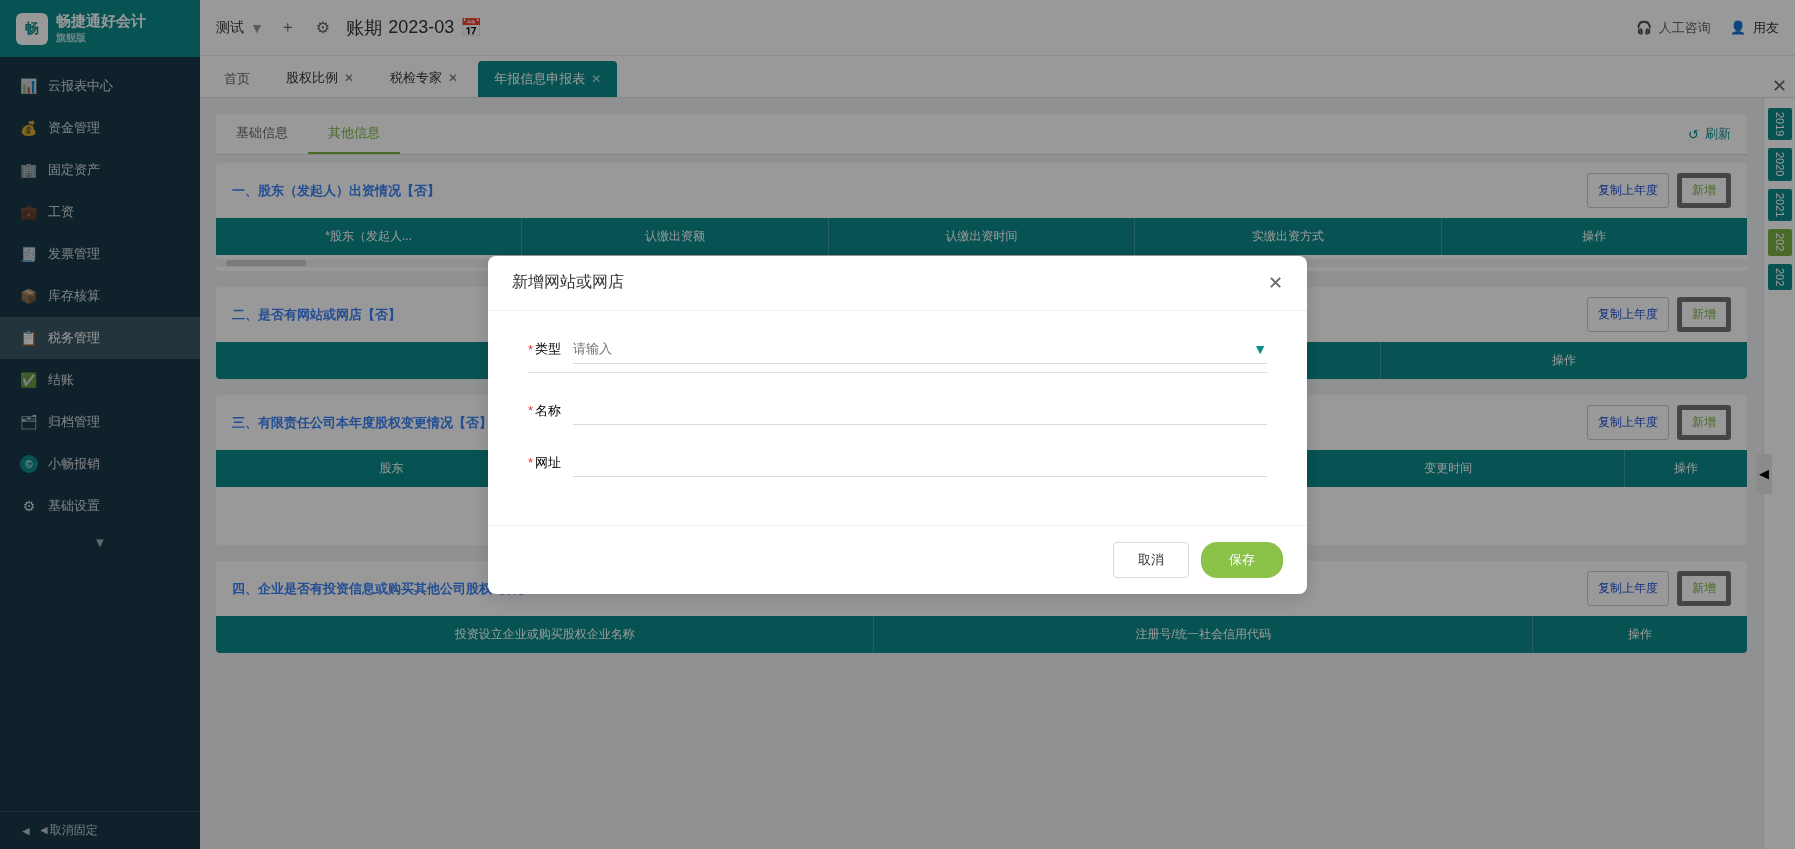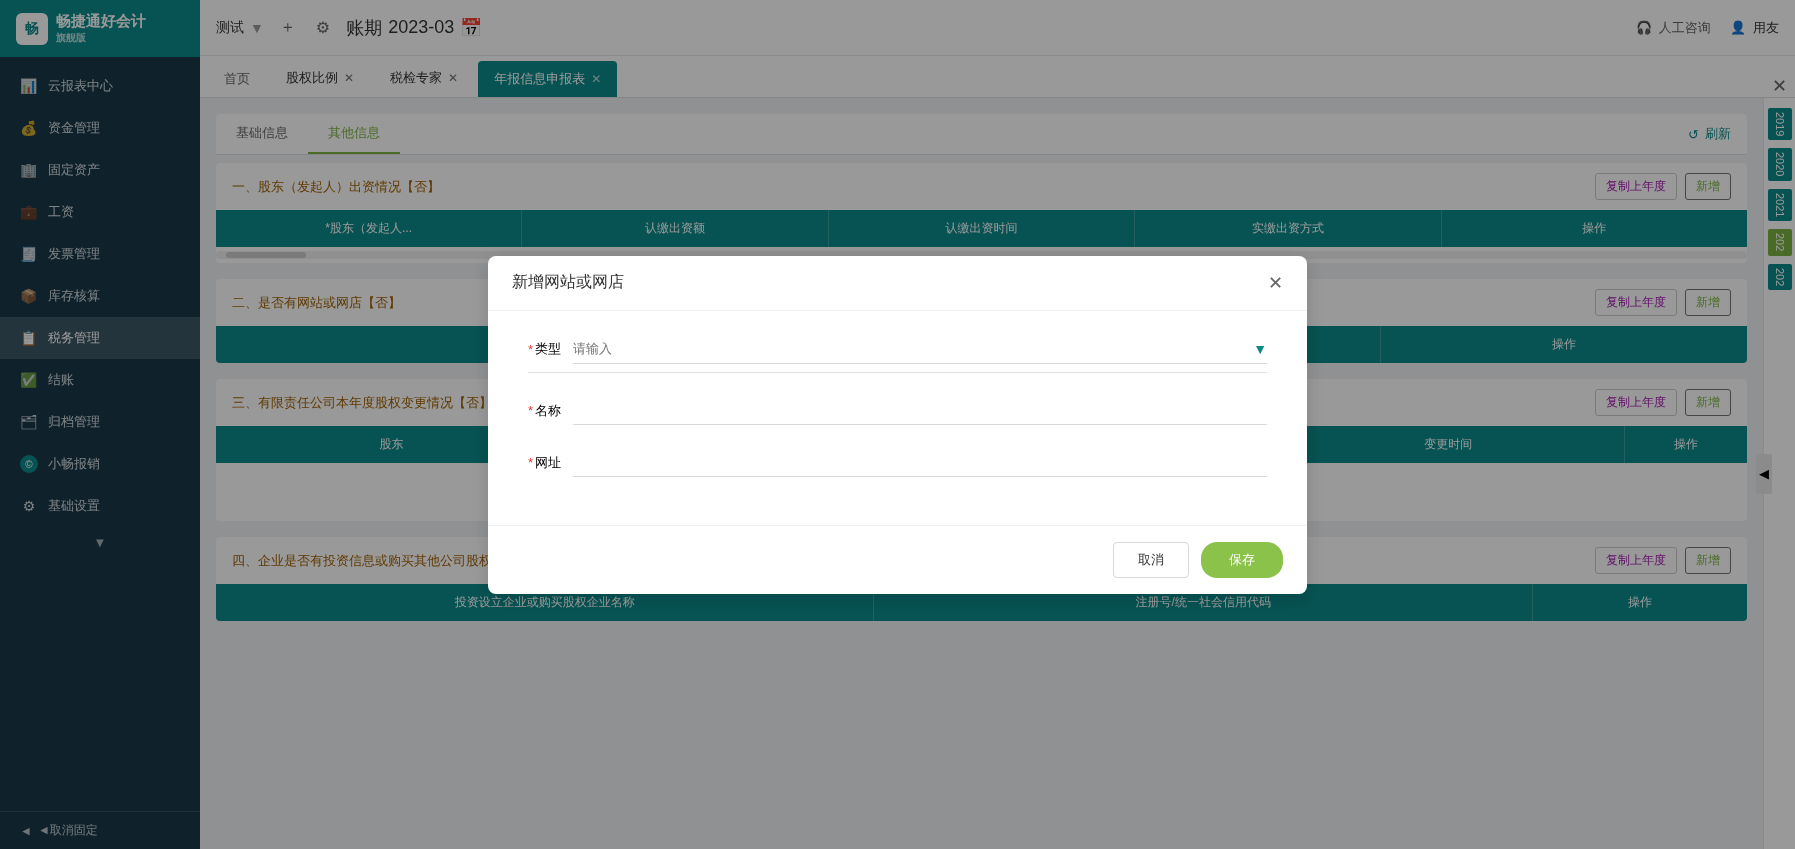--- a/index.html
+++ b/index.html
@@ -43,24 +43,24 @@
 
     
     .page-content { flex: 1; overflow: hidden; background: #f0f2f5; display: flex; }
     .content-area { flex: 1; overflow-y: auto; padding: 16px; }
     .sub-tab { padding: 10px 20px; font-size: 13px; color: #666; cursor: pointer; border-bottom: 2px solid transparent; }
     .sub-tab.active { color: #7cb342; border-bottom-color: #7cb342; }
 
     
     .section { background: white; margin-bottom: 16px; border-radius: 4px; overflow: hidden; }
     .section-header { display: flex; align-items: center; justify-content: space-between; padding: 10px 16px; font-size: 13px; color: #333; }
-    .section-header .section-title { font-size: 13px; color: #a16207; }
+    .section-header .section-title { font-size: 13px; color: #3b82f6; font-weight: bold; }
     .section-actions { display: flex; gap: 8px; }
-    .btn-copy-year { background: white; border: 1px solid #ccc; color: #a21caf; padding: 4px 10px; border-radius: 3px; cursor: pointer; font-size: 12px; }
-    .btn-add { background: white; border: 1px solid #737373; color: #7cb342; padding: 4px 10px; border-radius: 3px; cursor: pointer; font-size: 12px; }
+    .btn-copy-year { background: white; border: 1px solid #ccc; color: #1d4ed8; padding: 4px 10px; border-radius: 3px; cursor: pointer; font-size: 12px; }
+    .btn-add { background: white; border: 5px solid #737373; color: #7cb342; padding: 4px 10px; border-radius: 3px; cursor: pointer; font-size: 12px; }
     .table-header { background: #0d8a8a; display: flex; }
     .table-header .th { color: white; padding: 10px 12px; font-size: 12px; flex: 1; text-align: center; border-right: 1px solid rgba(255,255,255,0.2); }
     .table-header .th:last-child { border-right: none; }
     .no-data { padding: 20px; text-align: center; color: #999; font-size: 13px; }
     .scrollbar-h { height: 8px; background: #f0f0f0; border-radius: 4px; margin: 4px 0; position: relative; }
     .scrollbar-h::after { content: ''; position: absolute; left: 10px; top: 1px; width: 80px; height: 6px; background: #ccc; border-radius: 3px; }
 
     
     .right-panel { width: 32px; background: white; border-left: 1px solid #e8e8e8; display: flex; flex-direction: column; align-items: center; padding: 8px 0; gap: 4px; flex-shrink: 0; position: relative; }
     .right-panel-year { writing-mode: vertical-rl; font-size: 11px; color: white; background: #0d8a8a; padding: 4px 6px; border-radius: 2px; cursor: pointer; margin: 2px 0; }

